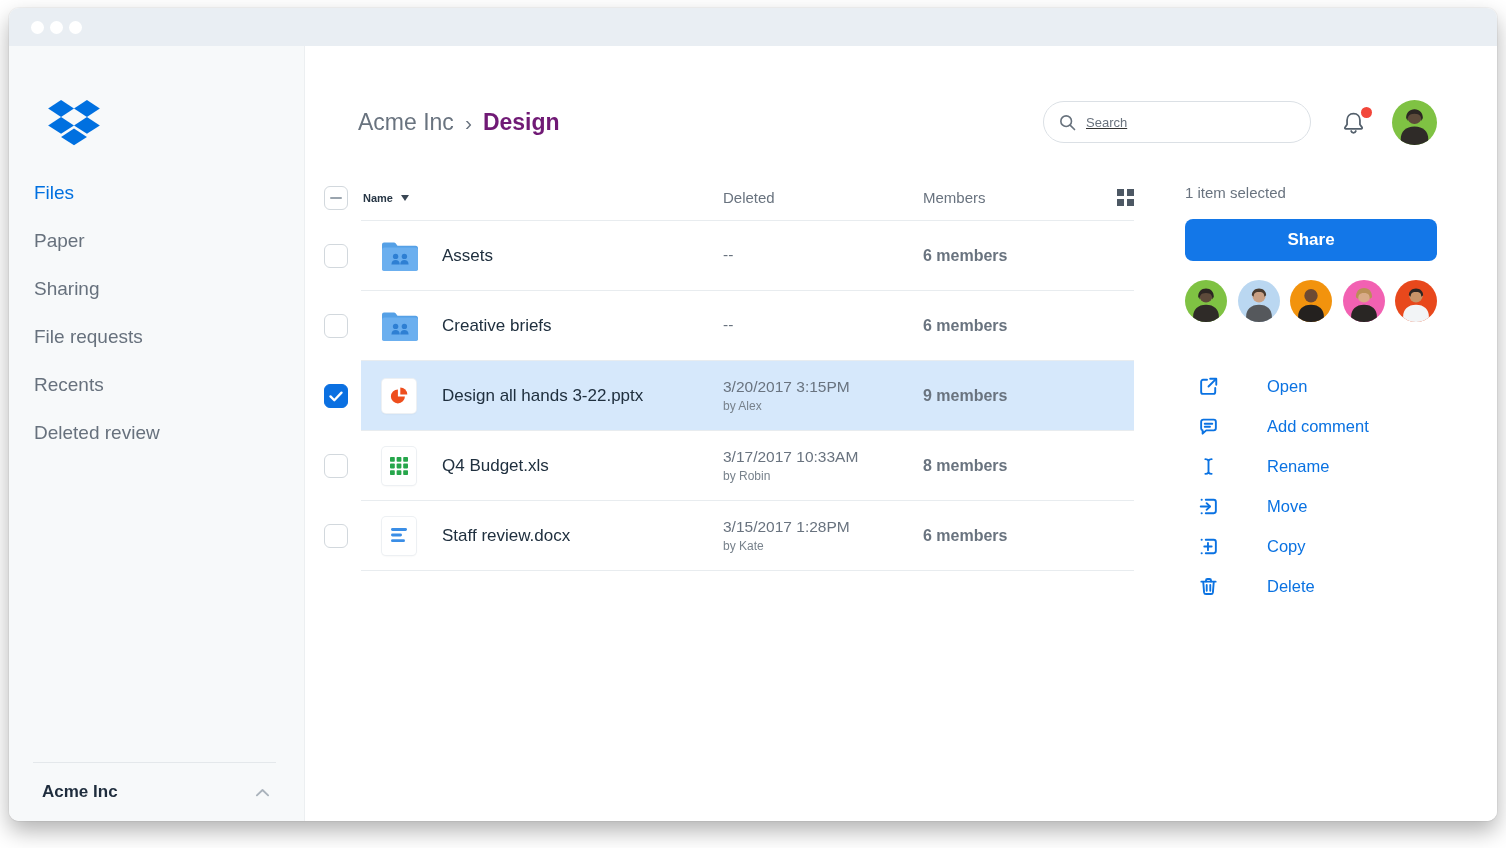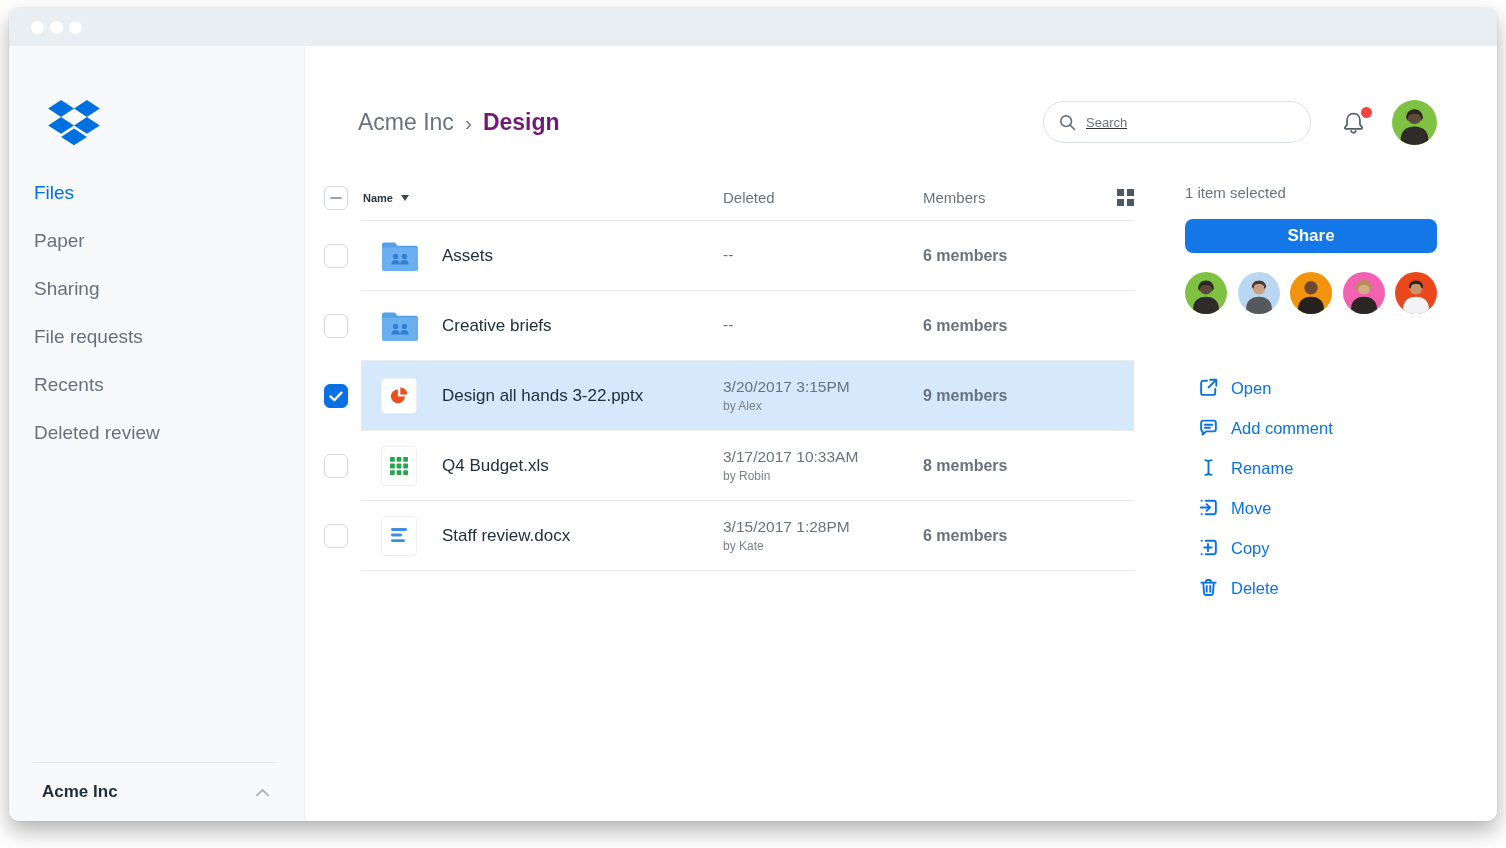--- a/index.html
+++ b/index.html
@@ -86,28 +86,28 @@
   .cell-name { flex:1; min-width:0; font-size:17px; font-weight:500; color:#20303f;
                cursor:pointer; }
   .cell-mod { font-size:15.5px; color:#69737f; line-height:1.35; }
   .cell-mod .byline { font-size:12px; color:#78828c; }
   .cell-mem { font-size:16px; color:#69737f;font-weight:bold; }
   .gridview { cursor:pointer; line-height:0; }
 
   
   .panel { width:252px; margin-left:51px; flex:none; }
   .sel-status { padding-top:9px; font-size:15px; color:#69737f; }
-  .share-btn { margin-top:18px; width:100%; height:34px; border:none; border-radius:8px;
+  .share-btn { margin-top:18px; width:100%; height:42px; border:none; border-radius:8px;
                background:#1377e8; color:#fff; font-size:17px; font-weight:700;
                font-family:inherit; cursor:pointer; }
   .members { margin-top:19px; display:flex; justify-content:space-between; }
   .member { width:42px; height:42px; border-radius:50%; cursor:pointer; line-height:0; }
   .actions { margin-top:44px; }
-  .action { display:flex; align-items:flex-end; height:40px; padding-left:12px;
-            cursor:pointer; }
+  .action { display:flex; align-items:center; height:40px; padding-left:12px;
+            cursor:pointer;gap:36px; }
   .action .aicon { width:22px; display:flex; justify-content:center; line-height:0; }
   .action .alabel { margin-left:12px; font-size:16.5px; color:#0a72e2; }
 </style>
 </head>
 <body>
 
 <svg width="0" height="0" style="position:absolute">
   <defs>
     <clipPath id="avclip">
         <circle cx="22" cy="22" r="22"></circle>

